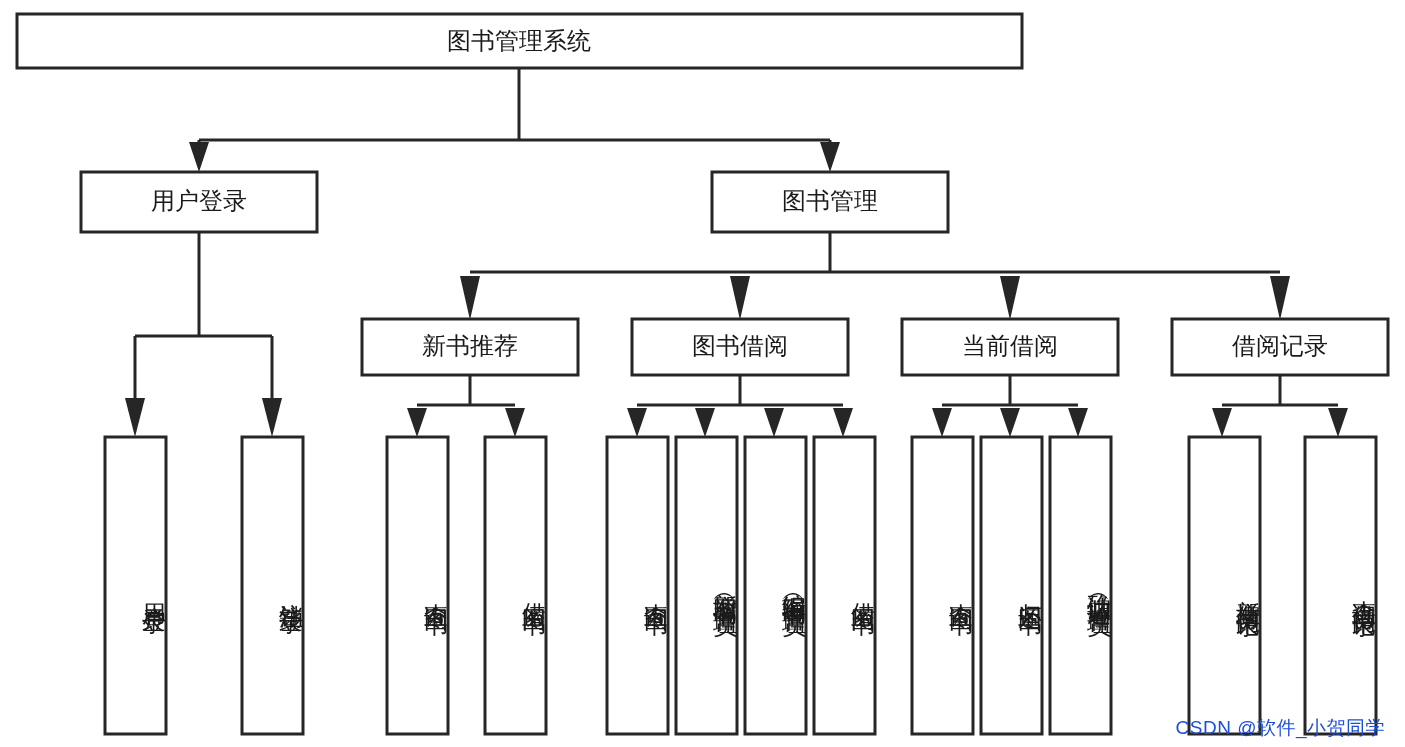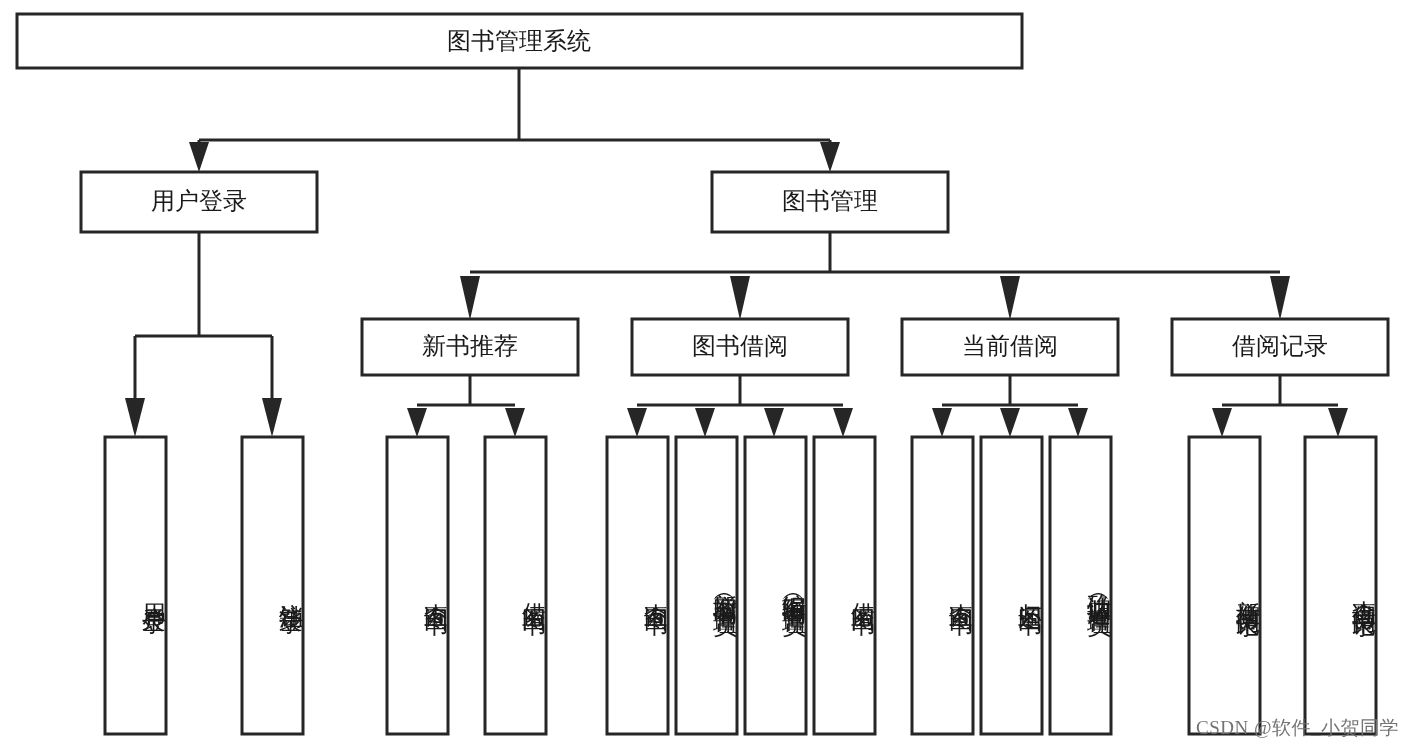--- a/index.html
+++ b/index.html
@@ -59,25 +59,25 @@
     line-height: 1;
     display: flex;
     align-items: flex-start;
     justify-content: center;
     pointer-events: none;
     user-select: none;
     overflow: hidden;
   }
   .watermark {
     position: absolute;
-    right: 6px;
+    right: 20px;
     bottom: 6px;
-    font-family: Liberation Serif, serif;
+    font-family: Liberation Sans, sans-serif;
     font-size: 19px;
-    color: #737373;
+    color: #1d4ed8;
     letter-spacing: 0.5px;
     user-select: none;
   }
 </style>
 </head>
 <body>
 
 <div id="diagram-root">
 
   <svg class="diagram-canvas" viewBox="0 0 1405 747">

